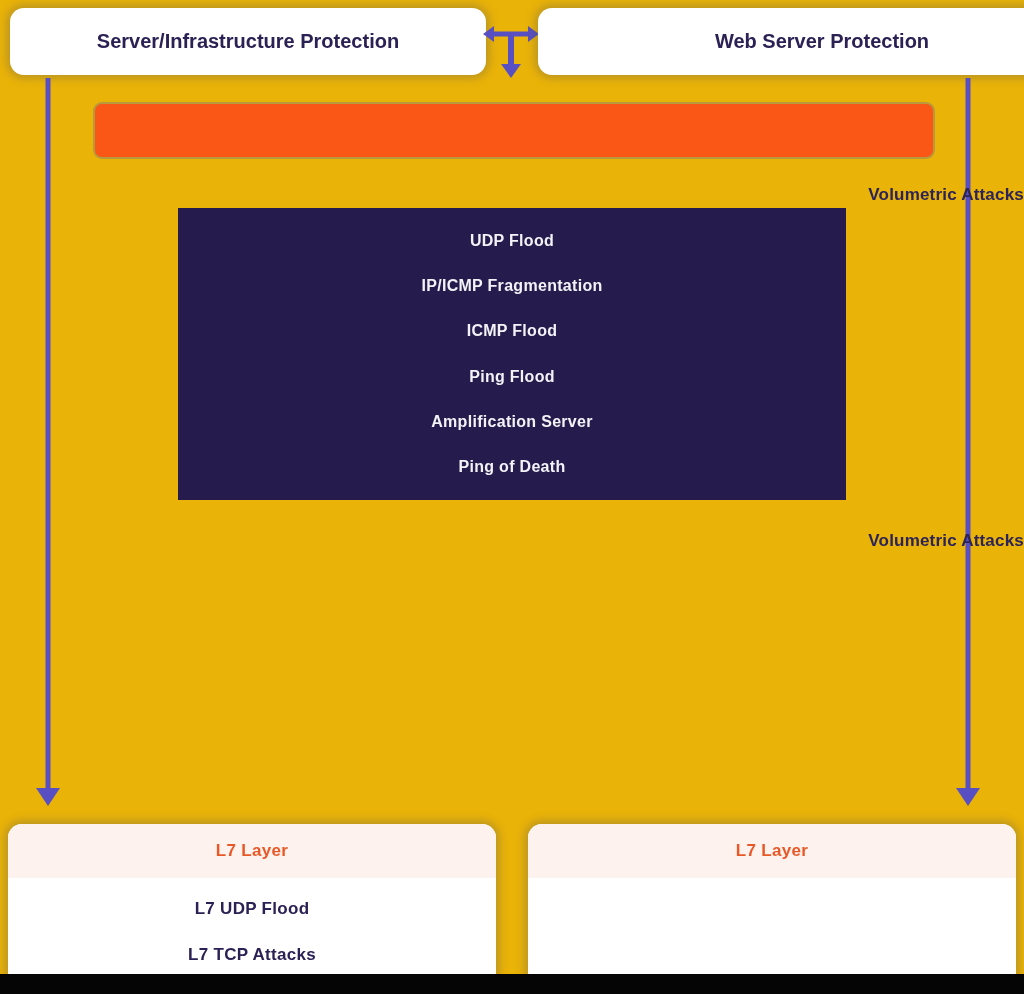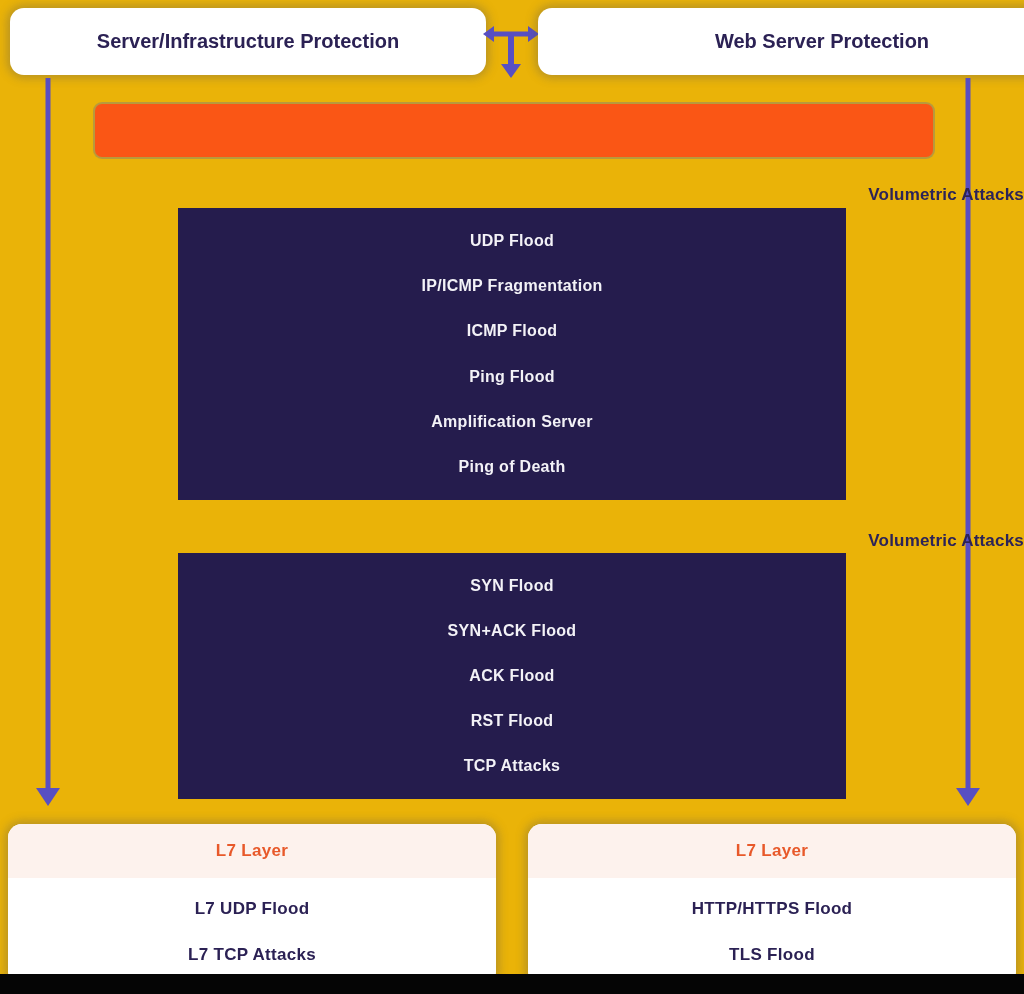--- a/index.html
+++ b/index.html
@@ -103,37 +103,26 @@
   <div class="dark-box vol">
     <div class="dark-item">UDP Flood</div>
     <div class="dark-item">IP/ICMP Fragmentation</div>
     <div class="dark-item">ICMP Flood</div>
     <div class="dark-item">Ping Flood</div>
     <div class="dark-item">Amplification Server</div>
     <div class="dark-item">Ping of Death</div>
   </div>
 
   <div class="section-heading conn">Volumetric Attacks</div>
-  <div class="dark-box conn">
-    <div class="dark-item">SYN Flood</div>
-    <div class="dark-item">SYN+ACK Flood</div>
-    <div class="dark-item">ACK Flood</div>
-    <div class="dark-item">RST Flood</div>
-    <div class="dark-item">TCP Attacks</div>
-  </div>
 
   <div class="bottom-box bleft">
     <div class="bb-header">L7 Layer</div>
     <div class="bb-body">
       <div class="bb-item">L7 UDP Flood</div>
       <div class="bb-item">L7 TCP Attacks</div>
     </div>
   </div>
 
   <div class="bottom-box bright">
     <div class="bb-header">L7 Layer</div>
-    <div class="bb-body">
-      <div class="bb-item">HTTP/HTTPS Flood</div>
-      <div class="bb-item">TLS Flood</div>
-    </div>
   </div>
 
 </div>
 
 </body></html>

